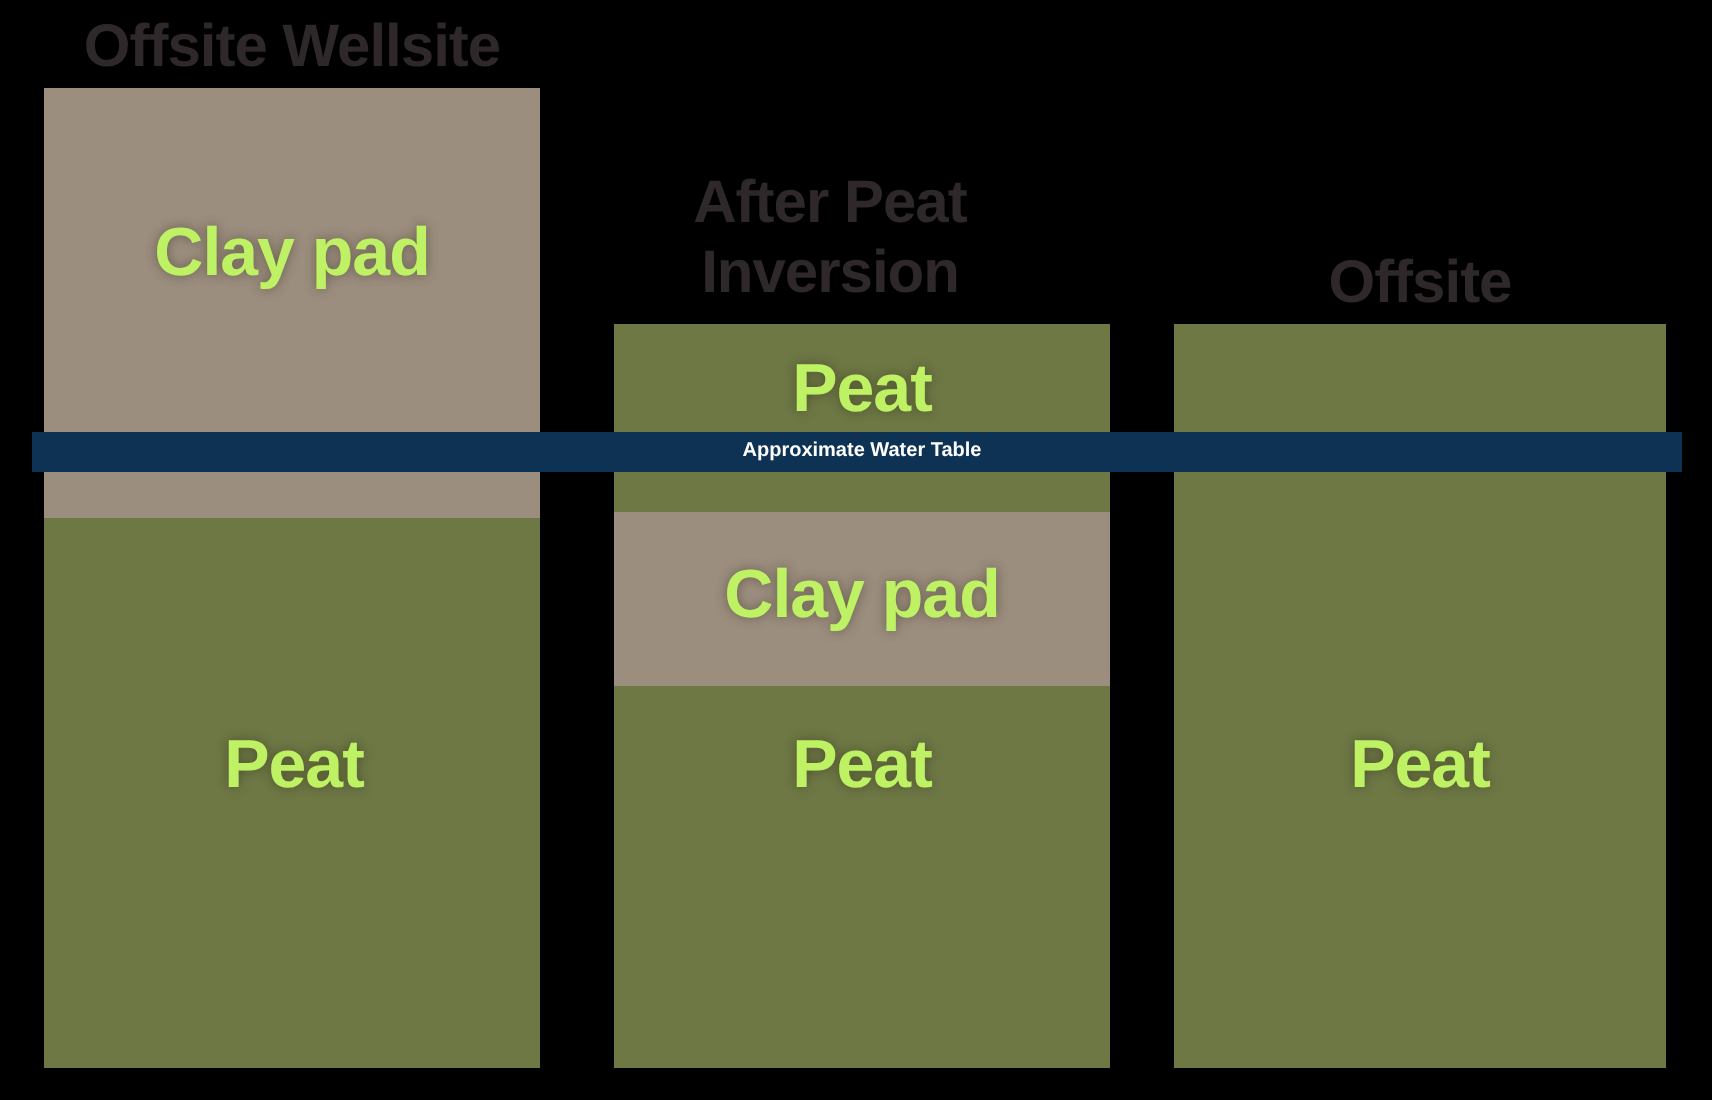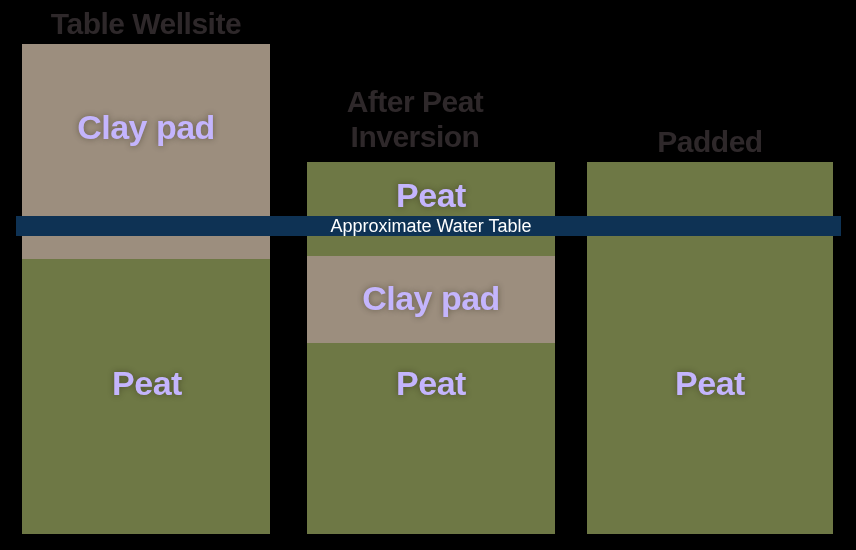--- a/index.html
+++ b/index.html
@@ -53,51 +53,51 @@
     height: 20px;
     background: #0e3254;
   }
   .water-label {
     position: absolute;
     left: 415px;
     top: 0;
     transform: translateX(-50%);
     white-space: nowrap;
     color: #ffffff;
-    font-size: 18px;
-    font-weight: 400;
+    font-size: 10px;
+    font-weight: 700;
     line-height: 20px;
   }
 
   
   .layer-label {
     position: absolute;
     transform: translate(-50%, -50%);
     white-space: nowrap;
-    color: #c4b5fd;
+    color: #bef264;
     font-weight: bold;
     font-size: 34px;
     letter-spacing: -0.5px;
     text-shadow: 0 0 6px rgba(40, 35, 20, 0.45);
   }
   .l-c1-clay { left: 146px; top: 127px; }
   .l-c1-peat { left: 147px; top: 383px; }
   .l-c2-peat-top { left: 431px; top: 195px; }
   .l-c2-clay { left: 431px; top: 298px; }
   .l-c2-peat-bottom { left: 431px; top: 383px; }
   .l-c3-peat { left: 710px; top: 383px; }
 </style>
 </head>
 <body>
 
 <div class="canvas">
 
-  <div class="col-title t1">Table Wellsite</div>
+  <div class="col-title t1">Offsite Wellsite</div>
   <div class="col-title t2">After Peat Inversion</div>
-  <div class="col-title t3">Padded</div>
+  <div class="col-title t3">Offsite</div>
 
   <div class="layer clay c1-clay"></div>
   <div class="layer peat c1-peat"></div>
 
   <div class="layer peat c2-peat-top"></div>
   <div class="layer clay c2-clay"></div>
   <div class="layer peat c2-peat-bottom"></div>
 
   <div class="layer peat c3-peat"></div>
 

